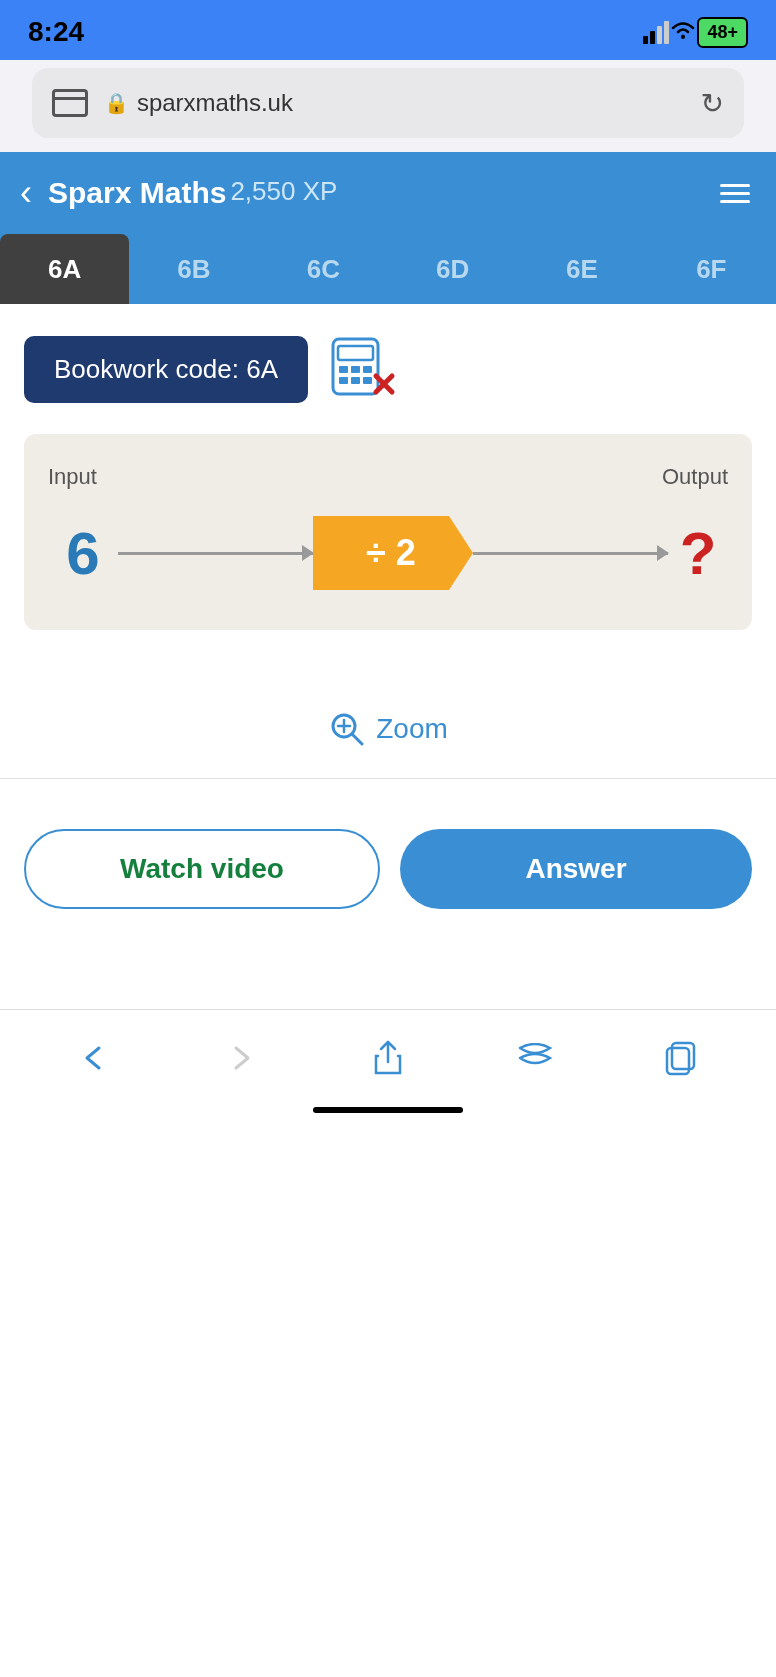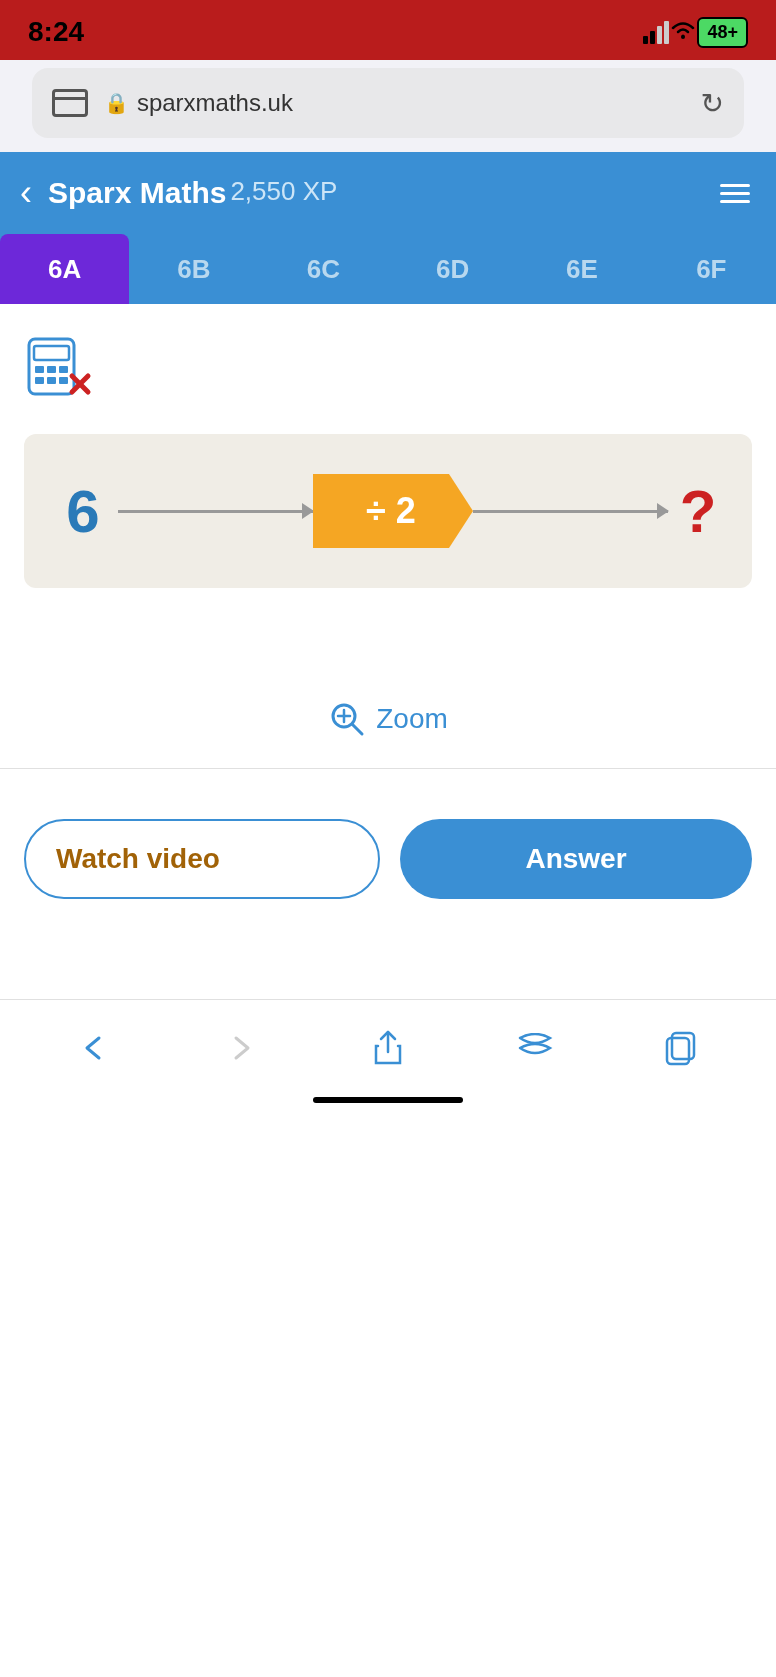--- a/index.html
+++ b/index.html
@@ -11,21 +11,21 @@
       background: #fff;
       overflow-x: hidden;
     }
 
     
     .status-bar {
       display: flex;
       justify-content: space-between;
       align-items: center;
       padding: 10px 28px 6px 28px;
-      background: #b91c1c;
+      background: #3b82f6;
       height: 60px;
     }
     .status-time {
       font-size: 28px;
       font-weight: 600;
       color: #000;
     }
     .status-icons {
       display: flex;
       align-items: center;
@@ -153,21 +153,21 @@
       flex: 1;
       display: flex;
       align-items: center;
       justify-content: center;
       font-size: 26px;
       font-weight: 700;
       color: #b8d8ef;
       cursor: pointer;
     }
     .tab.active {
-      background: #6d28d9;
+      background: #404040;
       color: #fff;
       border-radius: 8px 8px 0 0;
     }
 
     
     .main-content {
       background: #fff;
       padding: 30px 24px;
       flex: 1;
     }
@@ -290,21 +290,20 @@
     .zoom-btn {
       display: flex;
       align-items: center;
       gap: 10px;
       color: #3a8fd4;
       font-size: 28px;
       font-weight: 500;
       background: none;
       border: none;
       cursor: pointer;
-      margin-top: 32px;
     }
 
     
     .divider {
       height: 1px;
       background: #e0e0e0;
       margin: 0 0 30px 0;
     }
 
     
@@ -313,25 +312,25 @@
       gap: 20px;
       justify-content: center;
       padding: 20px 24px;
     }
     .btn-watch {
       flex: 1;
       padding: 22px 30px;
       border: 2.5px solid #3a8fd4;
       border-radius: 50px;
       background: #fff;
-      color: #a16207;
+      color: #15803d;
       font-size: 28px;
       font-weight: 700;
       cursor: pointer;
-      text-align: left;
+      text-align: center;
     }
     .btn-answer {
       flex: 1;
       padding: 12px 30px;
       border: none;
       border-radius: 50px;
       background: #3a8fd4;
       color: #fff;
       font-size: 28px;
       font-weight: 700;
@@ -429,20 +428,21 @@
   <div class="tab">6B</div>
   <div class="tab">6C</div>
   <div class="tab">6D</div>
   <div class="tab">6E</div>
   <div class="tab">6F</div>
 </div>
 
 <div class="main-content">
 
   <div class="bookwork-row">
+    <div class="bookwork-badge">Bookwork code: 6A</div>
 
     <div class="calculator-icon">
       <svg width="70" height="70" viewBox="0 0 70 70">
 
         <rect x="5" y="5" width="45" height="55" rx="6" ry="6" fill="none" stroke="#3a8fd4" stroke-width="3"></rect>
 
         <rect x="10" y="12" width="35" height="14" rx="2" ry="2" fill="none" stroke="#3a8fd4" stroke-width="2.5"></rect>
 
         <rect x="11" y="32" width="9" height="7" rx="1" fill="#3a8fd4"></rect>
         <rect x="23" y="32" width="9" height="7" rx="1" fill="#3a8fd4"></rect>
@@ -452,20 +452,24 @@
         <rect x="35" y="43" width="9" height="7" rx="1" fill="#3a8fd4"></rect>
 
         <line x1="48" y1="42" x2="64" y2="58" stroke="#cc2222" stroke-width="5" stroke-linecap="round"></line>
         <line x1="64" y1="42" x2="48" y2="58" stroke="#cc2222" stroke-width="5" stroke-linecap="round"></line>
       </svg>
     </div>
   </div>
 
 
   <div class="function-machine-container">
+    <div class="fm-labels">
+      <span class="fm-label">Input</span>
+      <span class="fm-label">Output</span>
+    </div>
     <div class="fm-diagram">
 
       <span class="fm-input-value">6</span>
 
       <div class="fm-arrow">
         <div class="arrow-line"></div>
       </div>
 
       <div class="fm-operation">
         <span>÷ 2</span>

